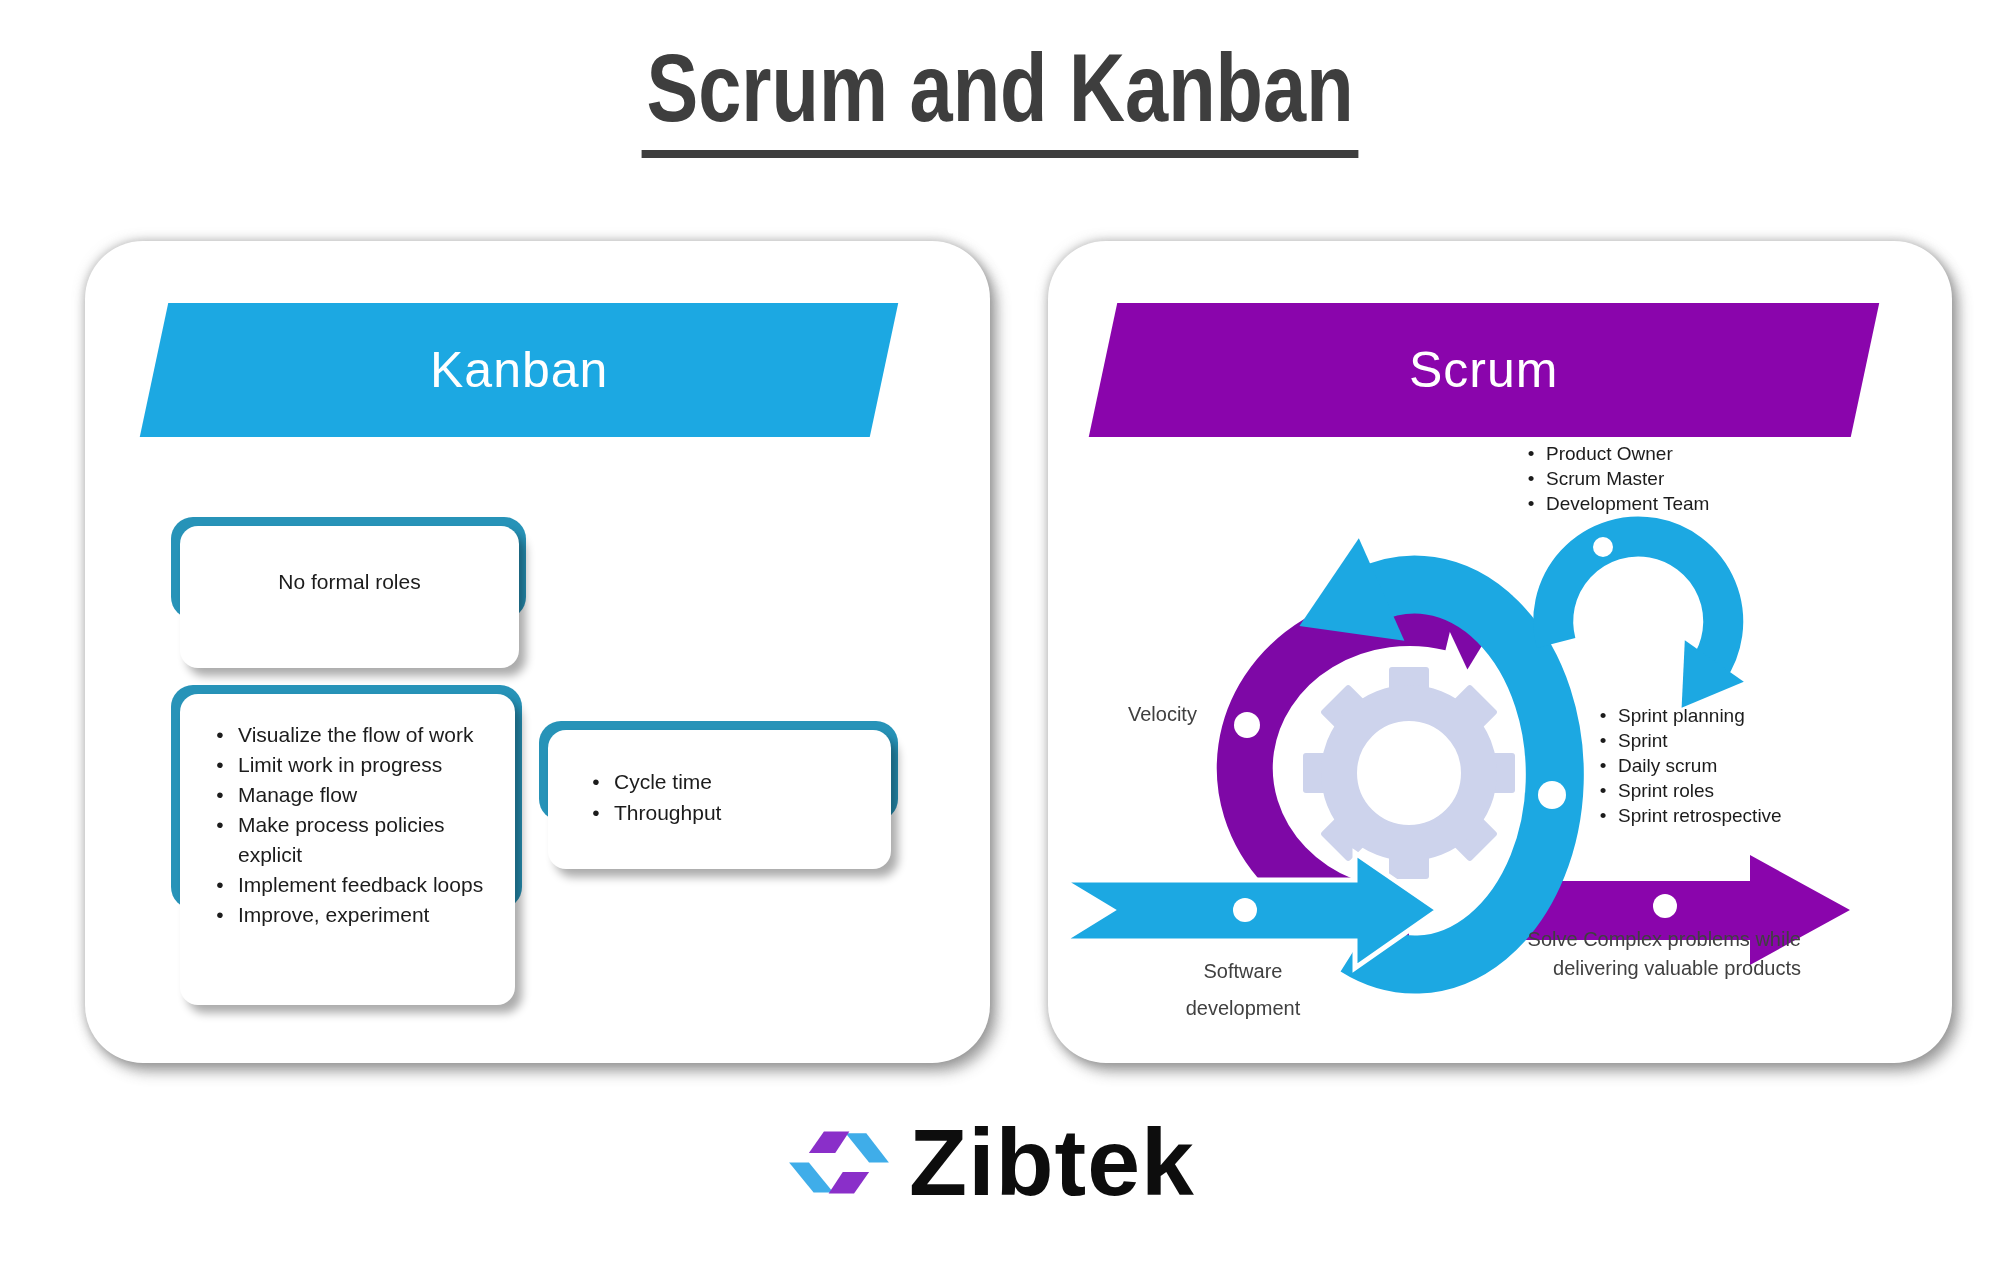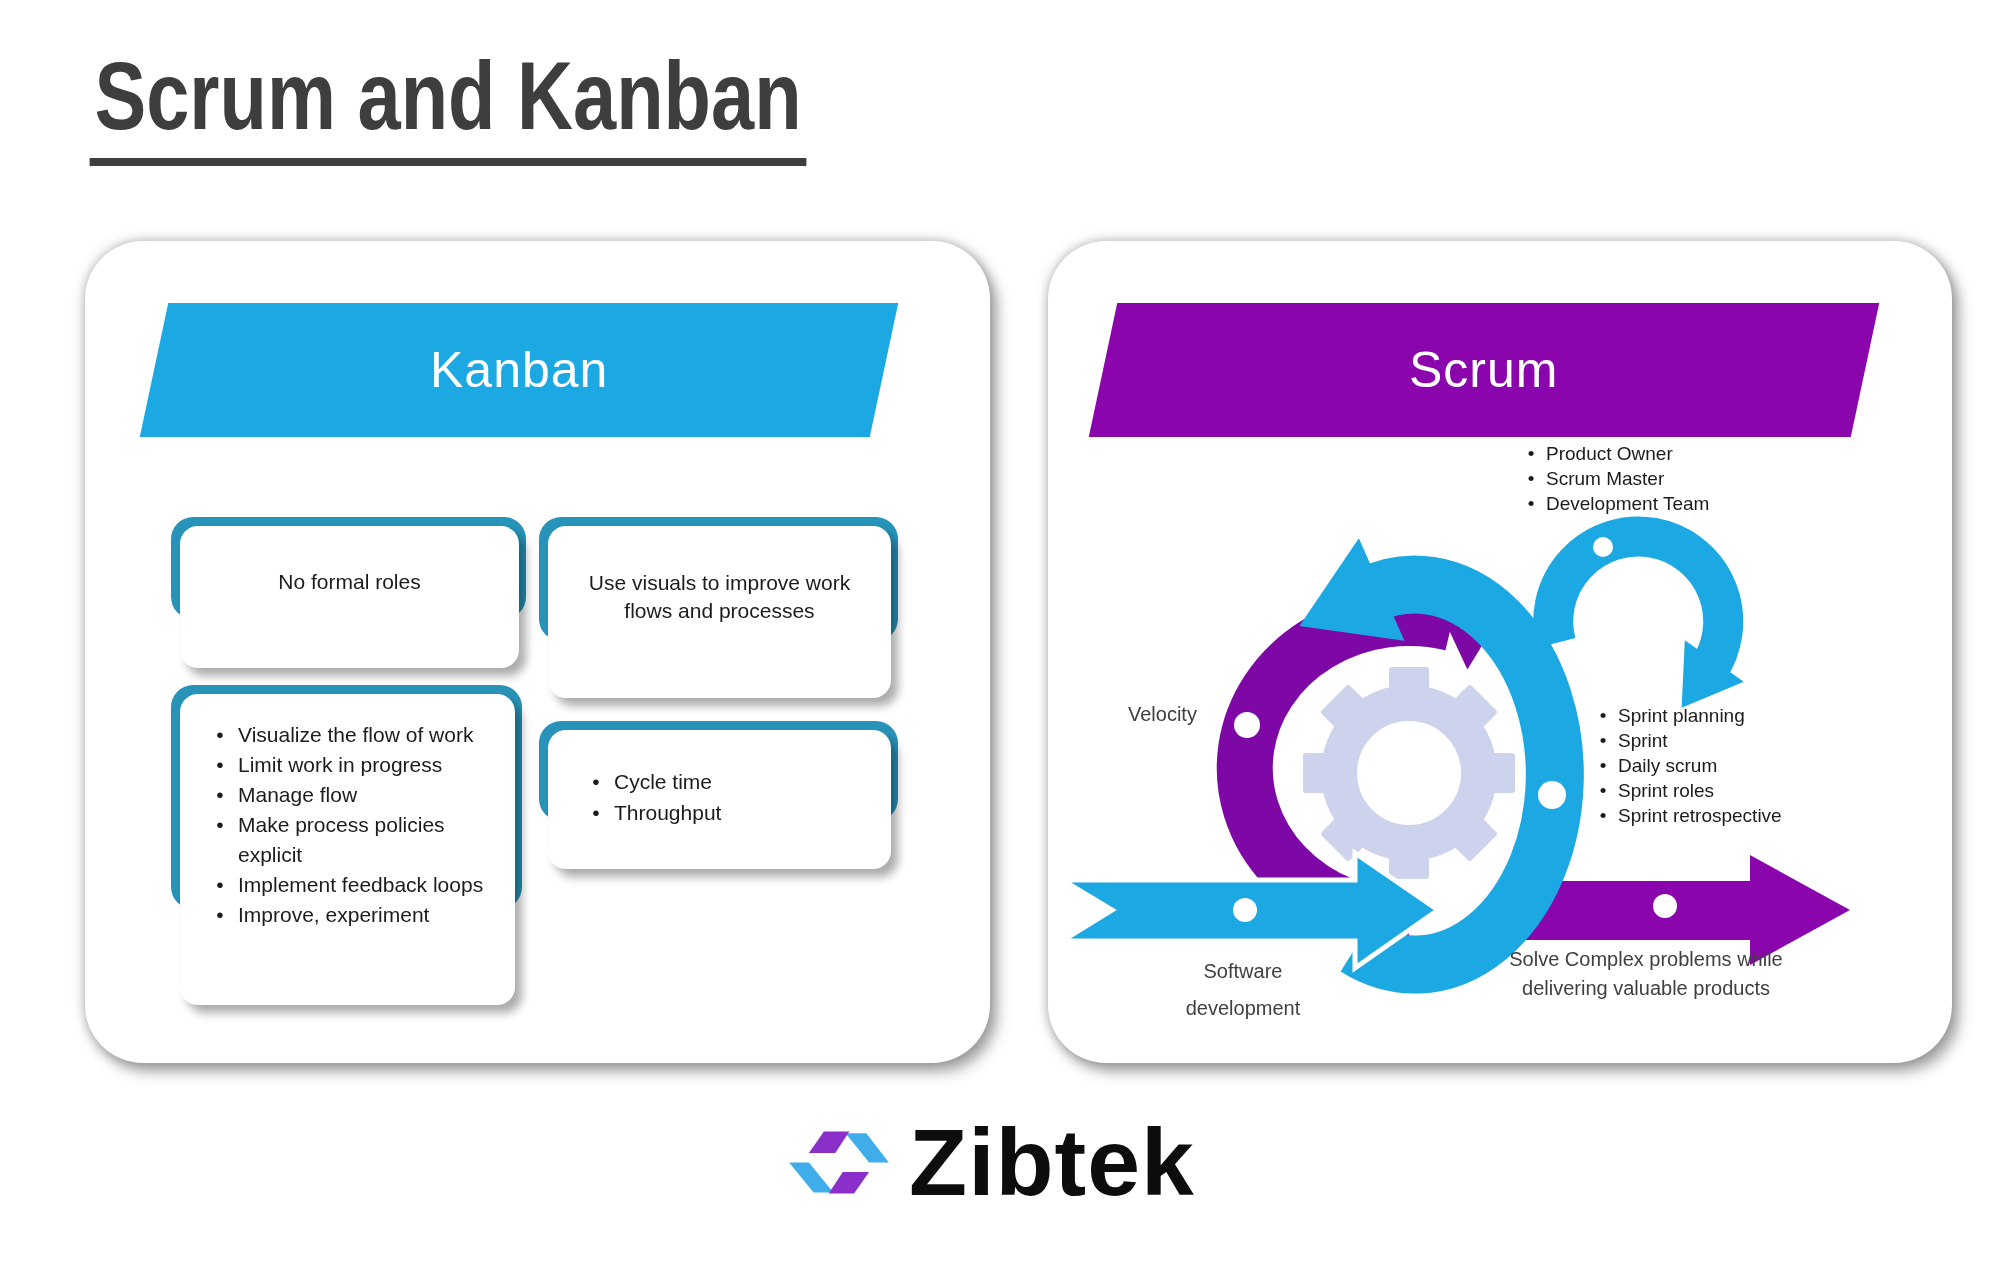--- a/index.html
+++ b/index.html
@@ -1,20 +1,20 @@
 <!DOCTYPE html>
 <html><head>
 <meta charset="utf-8">
 <style>
   html,body{margin:0;padding:0;background:#ffffff;}
   .page{position:relative;width:2000px;height:1273px;background:#ffffff;overflow:hidden;
         font-family:"Liberation Sans",sans-serif;color:#1c1c1c;}
 
   
-  .title-wrap{position:absolute;left:0;right:0;top:40px;text-align:left;}
+  .title-wrap{position:absolute;left:0;right:0;top:32px;text-align:center;}
   .title{display:inline-block;font-size:97px;font-weight:700;color:#3e3e3e;
          letter-spacing:0px;padding:0 6px 6px 6px;border-bottom:8px solid #3e3e3e;
          transform:scaleX(0.80);transform-origin:center;white-space:nowrap;}
 
   
   .panel{position:absolute;top:241px;height:822px;background:#ffffff;border-radius:58px;
          box-shadow:0 0 12px rgba(110,110,110,0.55), 7px 9px 14px rgba(70,70,70,0.45);}
   .panel-left{left:85px;width:905px;}
   .panel-right{left:1048px;width:904px;}
 
@@ -40,21 +40,21 @@
   .card3-list{padding:26px 8px 0 22px;}
   .card3-list .bl{line-height:30px;}
   .card4-list{padding:36px 8px 0 30px;}
   .card4-list .bl{line-height:31px;}
 
   
   .scrum-graphic{position:absolute;left:12px;top:262px;width:850px;height:512px;}
   .s-label{position:absolute;font-size:20px;color:#404040;}
   .lbl-velocity{left:80px;top:462px;}
   .lbl-software{left:100px;top:712px;width:190px;text-align:center;line-height:37px;}
-  .lbl-solve{left:443px;top:704px;width:310px;text-align:center;line-height:29px;}
+  .lbl-solve{left:443px;top:684px;width:310px;text-align:right;line-height:29px;}
   .s-list{position:absolute;font-size:19px;}
   .s-list .bl{line-height:25px;}
   .s-list .b{width:30px;}
   .list-roles{left:468px;top:200px;width:240px;}
   .list-events{left:540px;top:462px;width:250px;}
 
   
   .logo{position:absolute;left:0;right:0;top:1108px;display:flex;align-items:center;
         justify-content:center;transform:translateX(-15px);}
   .logo-icon{width:128px;height:85px;margin-right:6px;}
@@ -73,25 +73,20 @@
     <div class="band band-kanban">
       <span>Kanban</span>
     </div>
 
     <div class="kcard" style="left:95px;top:285px;width:339px;height:142px;">
       <div class="back"></div>
       <div class="face"></div>
       <div class="content center-text">No formal roles</div>
     </div>
 
-    <div class="kcard" style="left:463px;top:285px;width:343px;height:172px;">
-      <div class="back"></div>
-      <div class="face"></div>
-      <div class="content center-text">Use visuals to improve work flows and processes</div>
-    </div>
 
     <div class="kcard" style="left:95px;top:453px;width:335px;height:311px;">
       <div class="back"></div>
       <div class="face"></div>
       <div class="content card3-list">
         <div class="bl">
             <span class="b">•</span>
             <span class="t">Visualize the flow of work</span>
           </div>
         <div class="bl">

